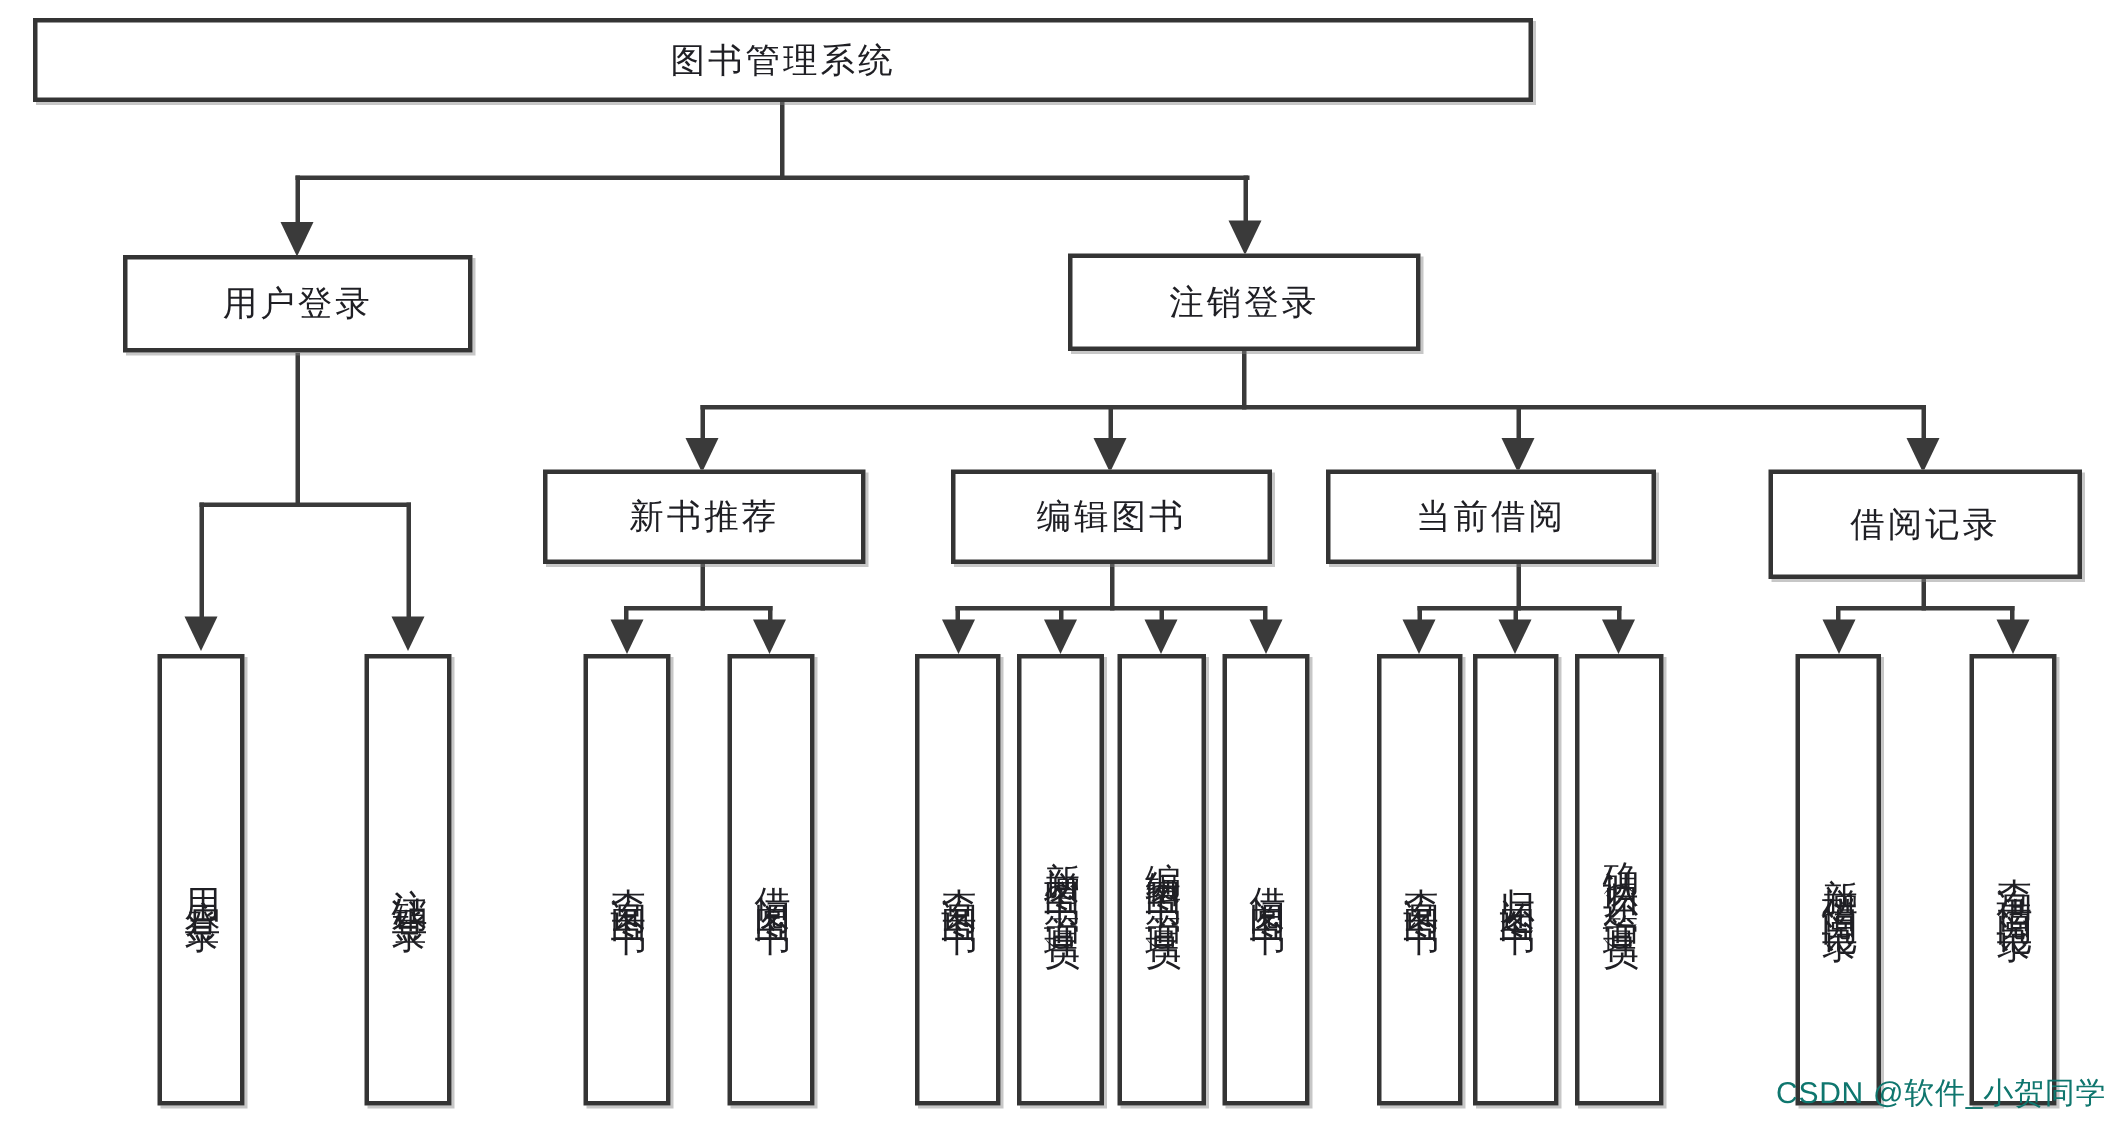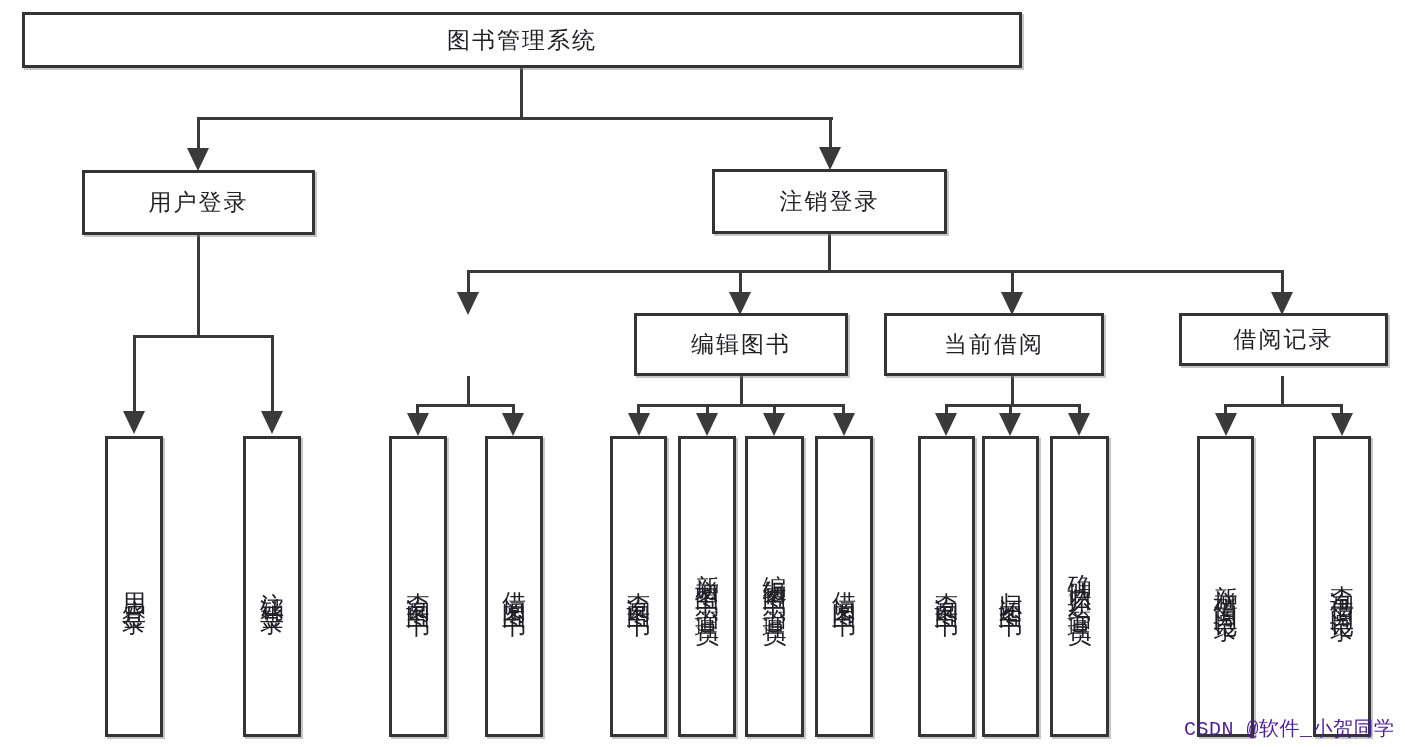--- a/index.html
+++ b/index.html
@@ -64,27 +64,30 @@
   <div class="hline" style="left: 467px; top: 270px; width: 816px; background: rgb(58, 58, 58);"></div>
   <div class="vline" style="left: 467px; top: 270px; height: 24px; background: rgb(58, 58, 58);"></div>
   <div class="arrow" style="left: 457px; top: 292px; border-top-color: rgb(58, 58, 58);"></div>
   <div class="vline" style="left: 739px; top: 270px; height: 24px; background: rgb(58, 58, 58);"></div>
   <div class="arrow" style="left: 729px; top: 292px; border-top-color: rgb(58, 58, 58);"></div>
   <div class="vline" style="left: 1011px; top: 270px; height: 24px; background: rgb(58, 58, 58);"></div>
   <div class="arrow" style="left: 1001px; top: 292px; border-top-color: rgb(58, 58, 58);"></div>
   <div class="vline" style="left: 1281px; top: 270px; height: 24px; background: rgb(58, 58, 58);"></div>
   <div class="arrow" style="left: 1271px; top: 292px; border-top-color: rgb(58, 58, 58);"></div>
 
+  <div class="box hbox" style="left: 362px; top: 313px; width: 215px; height: 63px; border-color: rgb(52, 52, 52); color: rgb(31, 31, 36);">
+    <span>新书推荐</span>
+  </div>
   <div class="box hbox" style="left: 634px; top: 313px; width: 214px; height: 63px; border-color: rgb(52, 52, 52); color: rgb(31, 31, 36);">
     <span>编辑图书</span>
   </div>
   <div class="box hbox" style="left: 884px; top: 313px; width: 220px; height: 63px; border-color: rgb(52, 52, 52); color: rgb(31, 31, 36);">
     <span>当前借阅</span>
   </div>
-  <div class="box hbox" style="left: 1179px; top: 313px; width: 209px; height: 53px; border-color: rgb(52, 52, 52); color: rgb(31, 31, 36);">
+  <div class="box hbox" style="left: 1179px; top: 313px; width: 209px; height: 73px; border-color: rgb(52, 52, 52); color: rgb(31, 31, 36);">
     <span>借阅记录</span>
   </div>
 
   <div class="vline" style="left: 467px; top: 376px; height: 31px; background: rgb(58, 58, 58);"></div>
   <div class="hline" style="left: 416px; top: 404px; width: 99px; background: rgb(58, 58, 58);"></div>
   <div class="vline" style="left: 416px; top: 404px; height: 11px; background: rgb(58, 58, 58);"></div>
   <div class="arrow" style="left: 407px; top: 413px; border-top-color: rgb(58, 58, 58);"></div>
   <div class="vline" style="left: 512px; top: 404px; height: 11px; background: rgb(58, 58, 58);"></div>
   <div class="arrow" style="left: 502px; top: 413px; border-top-color: rgb(58, 58, 58);"></div>
 
@@ -152,15 +155,15 @@
     <span>确认归还（管理员）</span>
   </div>
 
   <div class="box vbox" style="left: 1197px; top: 436px; width: 57px; height: 301px; border-color: rgb(52, 52, 52); color: rgb(31, 31, 36);">
     <span>新增借阅记录</span>
   </div>
   <div class="box vbox" style="left: 1313px; top: 436px; width: 58px; height: 301px; border-color: rgb(52, 52, 52); color: rgb(31, 31, 36);">
     <span>查询借阅记录</span>
   </div>
 
-  <div class="watermark" style="color: #4c1d95; font-family: Liberation Mono, monospace;">CSDN @软件_小贺同学</div>
+  <div class="watermark" style="color: #0f766e;">CSDN @软件_小贺同学</div>
 
 </div>
 
 </body></html>

